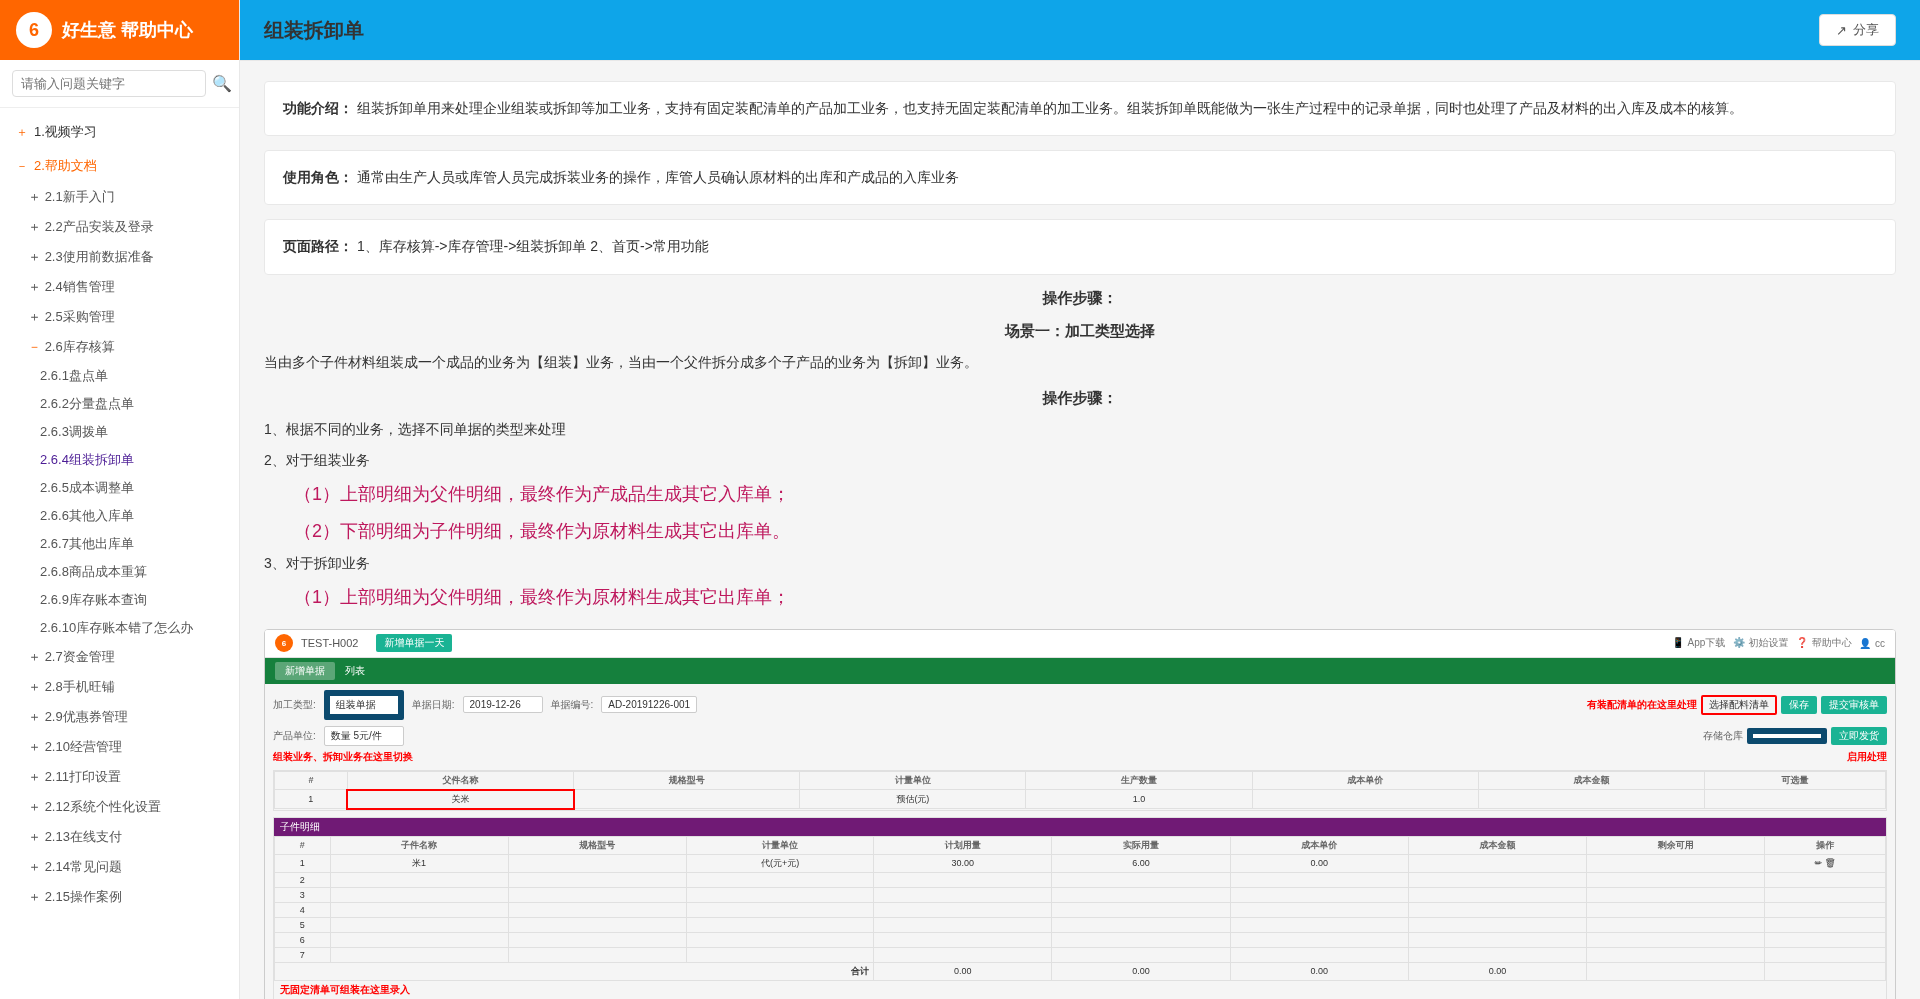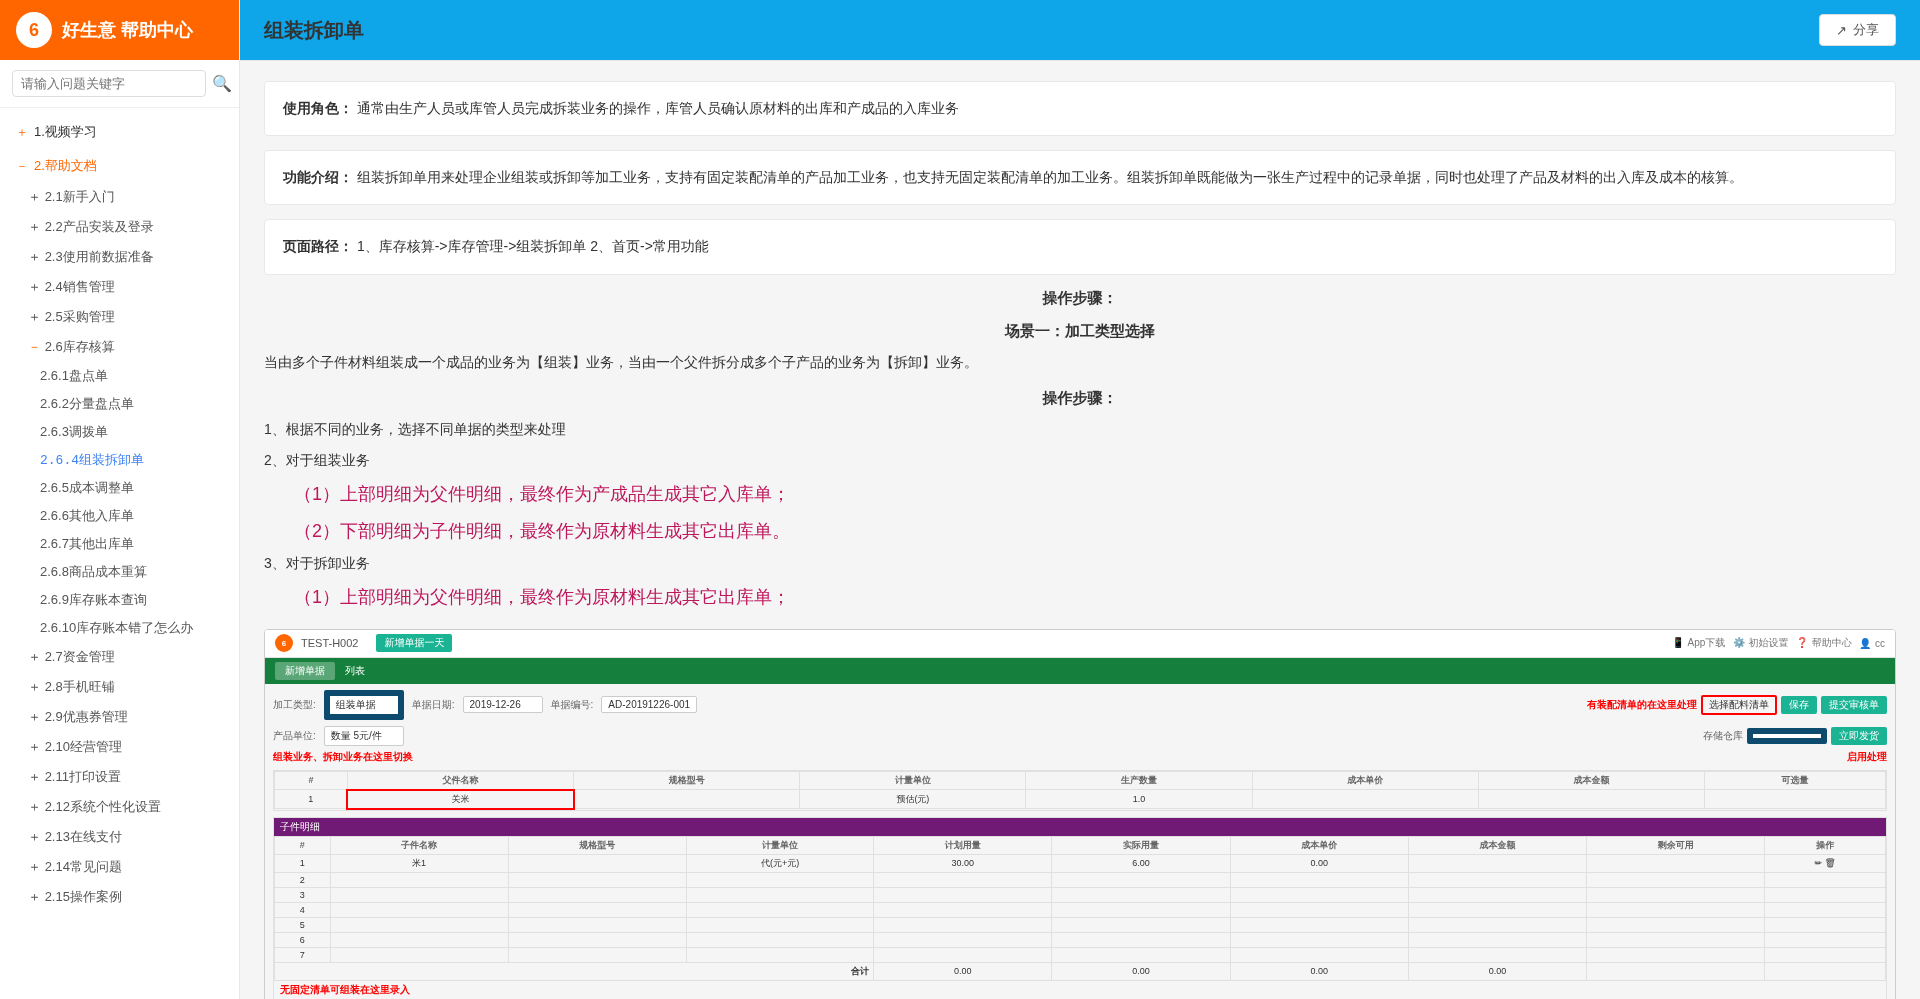--- a/index.html
+++ b/index.html
@@ -80,21 +80,21 @@
       font-size: 13px;
       color: #555;
     }
     .nav-sub-sub-list { }
     .nav-sub-sub-item {
       padding: 5px 16px 5px 40px;
       cursor: pointer;
       font-size: 13px;
       color: #555;
     }
-    .nav-sub-sub-item.active { color: #3b82f6; font-family: Liberation Mono, monospace; }
+    .nav-sub-sub-item.active { color: #4c1d95; }
 
     
     #main {
       flex: 1;
       display: flex;
       flex-direction: column;
       height: 100vh;
       overflow: hidden;
       background: #f5f5f5;
     }
@@ -377,27 +377,27 @@
   <div id="main-header">
     <h1 id="page-title-text">组装拆卸单</h1>
     <button id="share-btn">
       <span style="font-size:13px;">↗</span>
       <span>分享</span>
     </button>
   </div>
   <div id="content-area">
 
     <div class="info-box">
+      <span class="bold" style="font-weight:bold;">功能介绍：</span>
+      <span>组装拆卸单用来处理企业组装或拆卸等加工业务，支持有固定装配清单的产品加工业务，也支持无固定装配清单的加工业务。组装拆卸单既能做为一张生产过程中的记录单据，同时也处理了产品及材料的出入库及成本的核算。</span>
+    </div>
+
+    <div class="info-box">
       <span class="bold" style="font-weight:bold;">使用角色：</span>
       <span>通常由生产人员或库管人员完成拆装业务的操作，库管人员确认原材料的出库和产成品的入库业务</span>
-    </div>
-
-    <div class="info-box">
-      <span class="bold" style="font-weight:bold;">功能介绍：</span>
-      <span>组装拆卸单用来处理企业组装或拆卸等加工业务，支持有固定装配清单的产品加工业务，也支持无固定装配清单的加工业务。组装拆卸单既能做为一张生产过程中的记录单据，同时也处理了产品及材料的出入库及成本的核算。</span>
     </div>
 
     <div class="info-box">
       <span class="bold" style="font-weight:bold;">页面路径：</span>
       <span>1、库存核算-&gt;库存管理-&gt;组装拆卸单 2、首页-&gt;常用功能</span>
     </div>
 
     <div class="section-title">操作步骤：</div>
     <div class="section-title">场景一：加工类型选择</div>
     <div class="content-text">当由多个子件材料组装成一个成品的业务为【组装】业务，当由一个父件拆分成多个子产品的业务为【拆卸】业务。</div>

